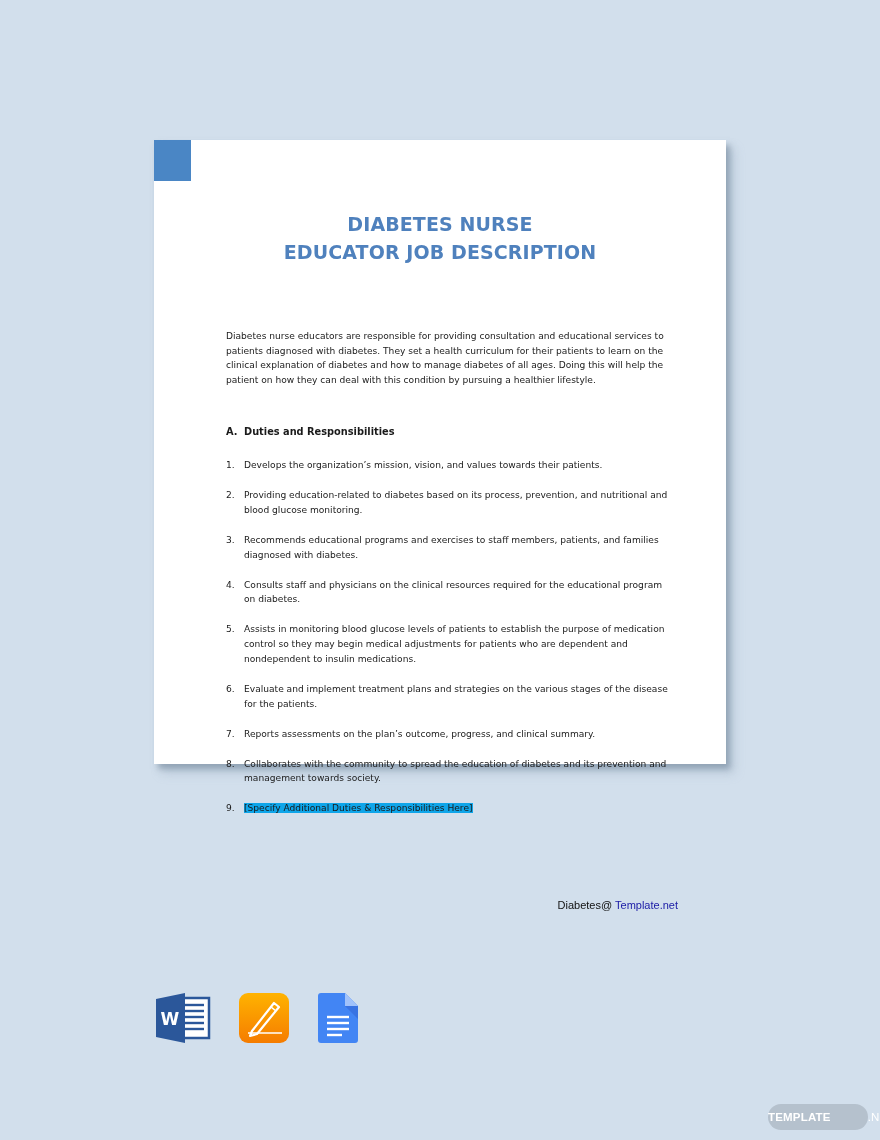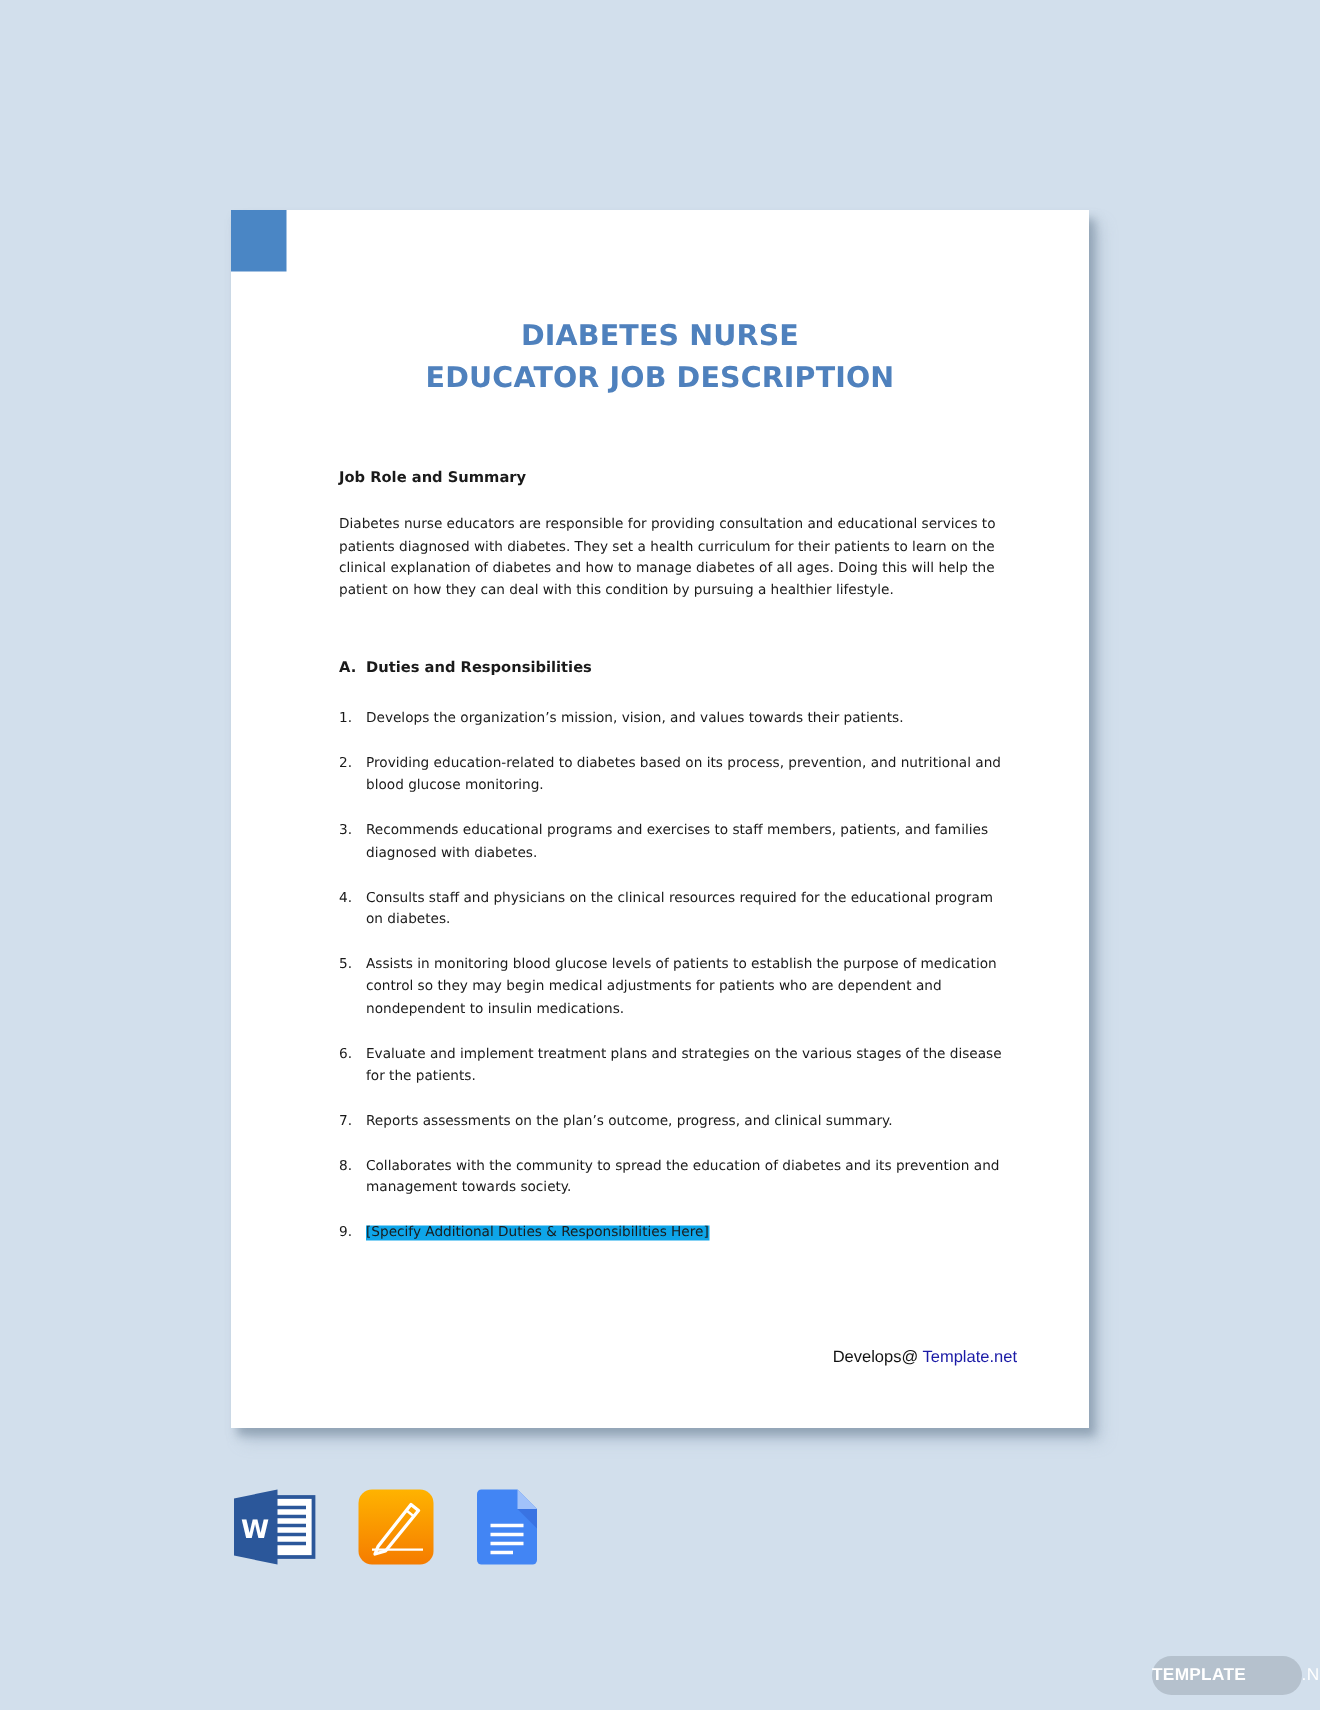--- a/index.html
+++ b/index.html
@@ -6,21 +6,21 @@
     body {
       width: 880px; height: 1140px;
       background: #d2dfec;
       position: relative;
       overflow: hidden;
       font-family: "Liberation Sans", sans-serif;
     }
     .page {
       position: absolute;
       left: 154px; top: 140px;
-      width: 572px; height: 812px;
+      width: 572px; height: 624px;
       background: #ffffff;
       box-shadow: 4px 5px 6px rgba(110,130,150,0.55), 8px 9px 10px rgba(150,170,190,0.35);
     }
     .corner-square {
       position: absolute; left: 0; top: 0;
       width: 37px; height: 41px;
       background: #4a86c5;
     }
     .title {
       position: absolute; left: 0; right: 0; top: 70px;
@@ -104,21 +104,20 @@
 
 <div class="page">
   <div class="corner-square"></div>
 
   <div class="title">
     <div>DIABETES NURSE</div>
     <div>EDUCATOR JOB DESCRIPTION</div>
   </div>
 
   <div class="content">
-    <p class="section-heading">Job Role and Summary</p>
     <p class="summary">Diabetes nurse educators are responsible for providing consultation and educational services to patients diagnosed with diabetes. They set a health curriculum for their patients to learn on the clinical explanation of diabetes and how to manage diabetes of all ages. Doing this will help the patient on how they can deal with this condition by pursuing a healthier lifestyle.</p>
 
     <div class="duties-heading">
       <span class="num">A.</span>
       <span>Duties and Responsibilities</span>
     </div>
 
     <ol class="duties">
       <li>
           <span class="num">1.</span>
@@ -153,21 +152,21 @@
           <span class="txt">Collaborates with the community to spread the education of diabetes and its prevention and management towards society.</span>
         </li>
       <li>
           <span class="num">9.</span>
           <span class="txt"><span class="highlight">[Specify Additional Duties &amp; Responsibilities Here]</span></span>
         </li>
     </ol>
   </div>
 
   <div class="copyright">
-    <span>Develops@</span>
+    <span>Diabetes@</span>
     <a>Template.net</a>
   </div>
 </div>
 
 <div class="format-icons">
 
   <div class="fmt word">
     <svg width="56" height="52" viewBox="0 0 56 52">
       <rect x="22" y="6" width="32" height="40" fill="#ffffff" stroke="#2b579a" stroke-width="2.5"></rect>
       <g stroke="#2b579a" stroke-width="2.4">

